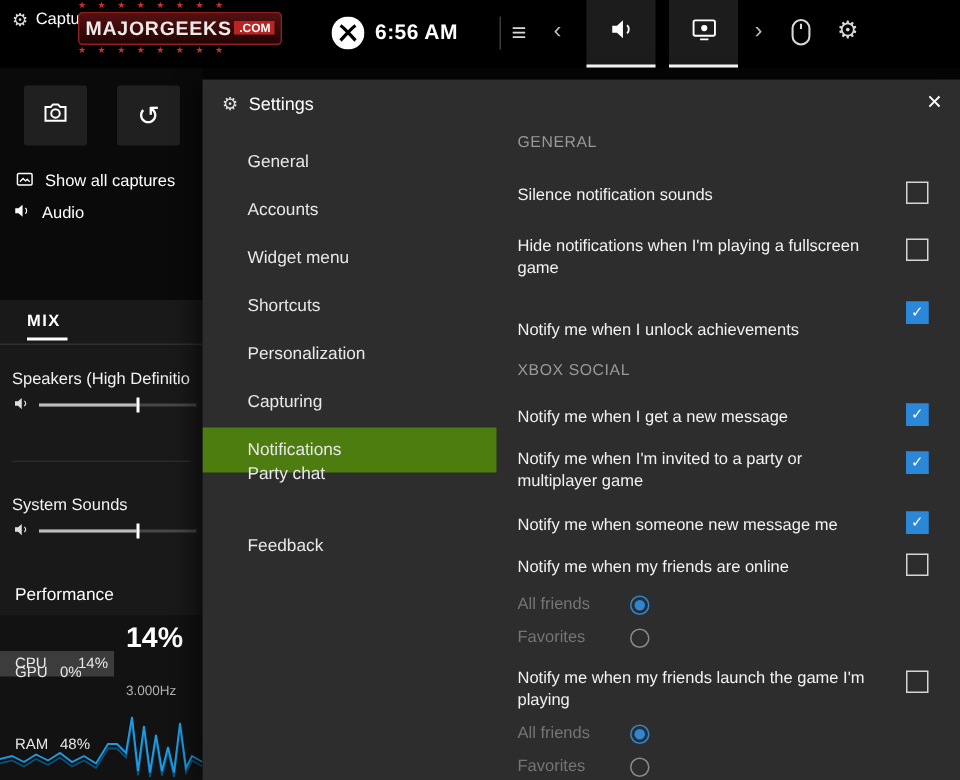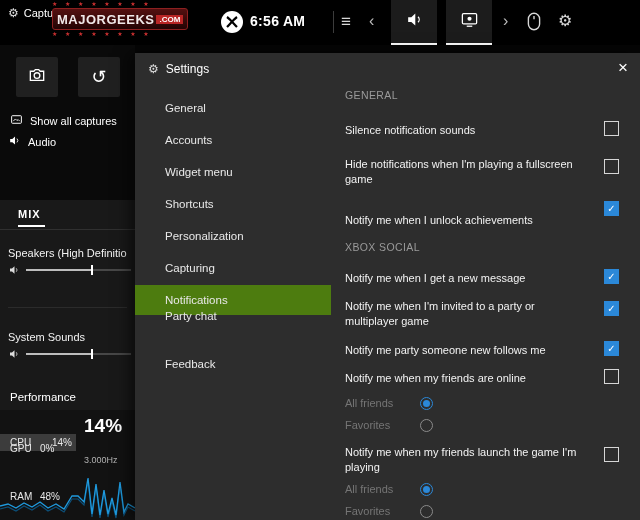--- a/index.html
+++ b/index.html
@@ -249,21 +249,21 @@
       <div class="s-label" style="top:218px;">Notify me when I get a new message</div>
       <div class="cb on" style="top:216px;">
           <span class="mark">✓</span>
         </div>
 
       <div class="s-label" style="top:246px;">Notify me when I'm invited to a party or multiplayer game</div>
       <div class="cb on" style="top:248px;">
           <span class="mark">✓</span>
         </div>
 
-      <div class="s-label" style="top:290px;">Notify me party someone new follows me</div>
+      <div class="s-label" style="top:290px;">Notify me when someone new message me</div>
       <div class="cb on" style="top:288px;">
           <span class="mark">✓</span>
         </div>
 
       <div class="s-label" style="top:318px;">Notify me when my friends are online</div>
       <div class="cb" style="top:316px;"></div>
 
       <div class="s-sub" style="top:344px;">All friends</div>
       <div class="radio on" style="top:344px;"></div>
       <div class="s-sub" style="top:366px;">Favorites</div>

